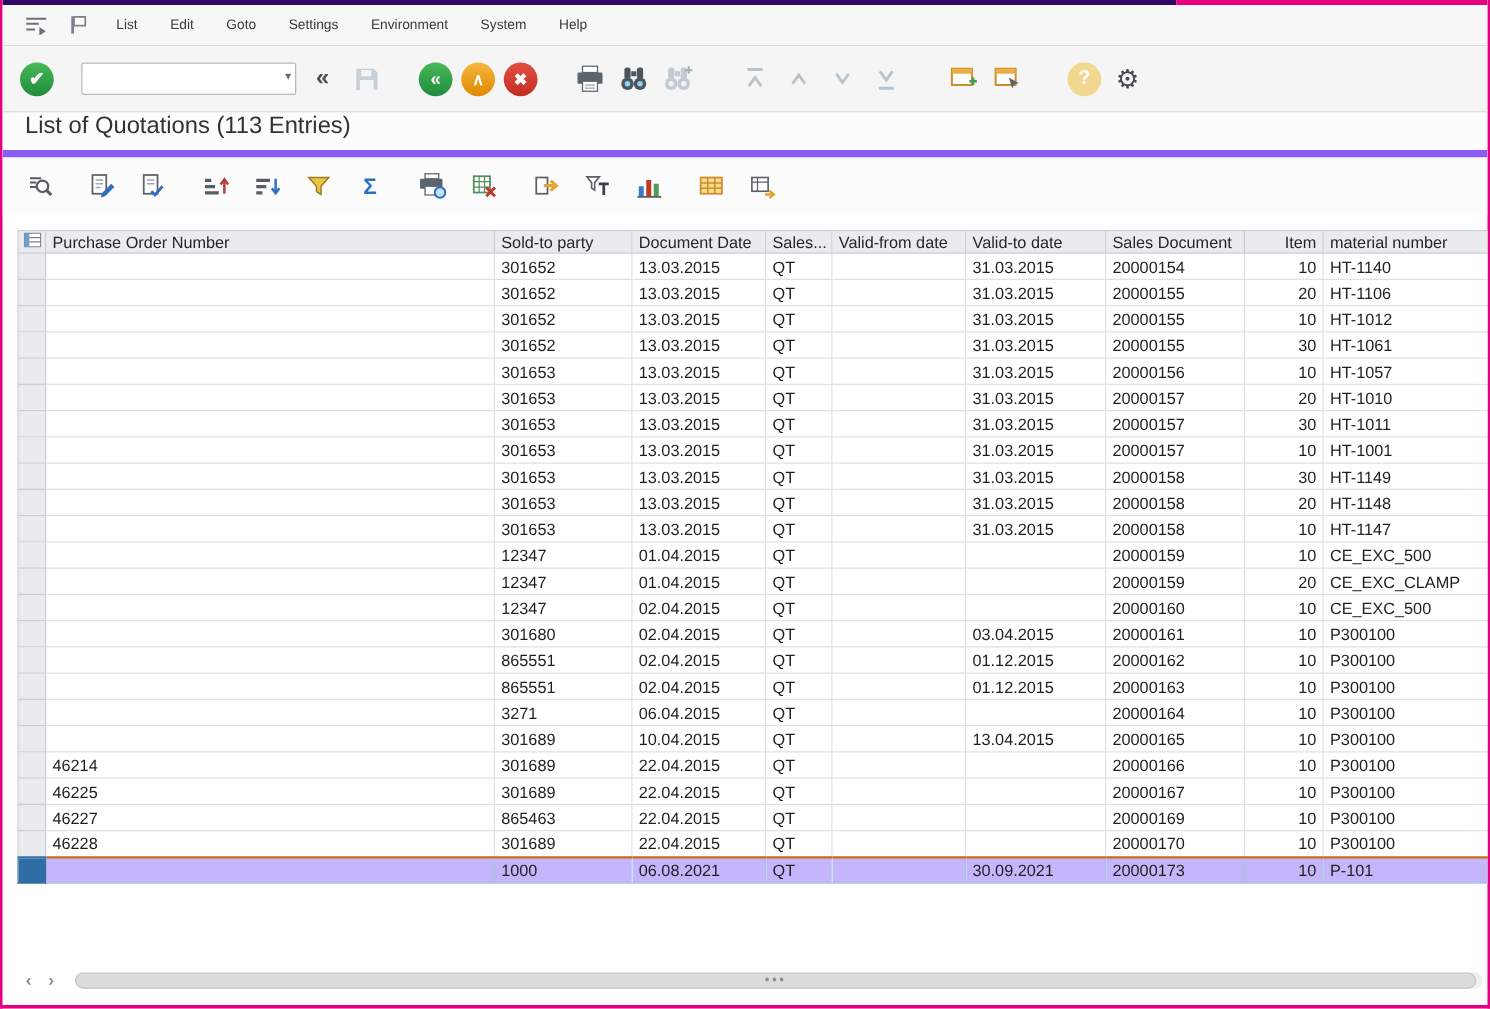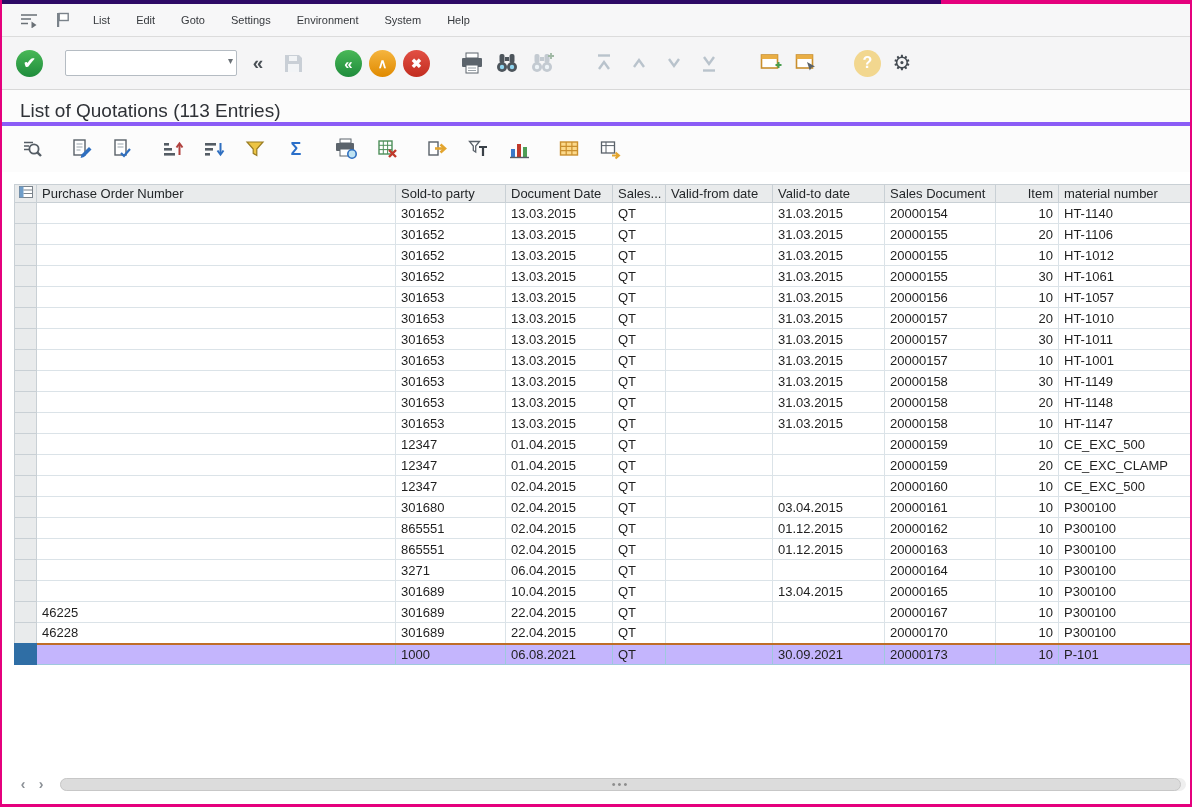--- a/index.html
+++ b/index.html
@@ -27,22 +27,22 @@
   .c-help  { background:#f2d78f; font-size:16px; }
   .cmd-wrap { position:relative; width:172px; height:26px; }
   .cmd-wrap input { width:100%; height:100%; border:1px solid #b5bcc3; border-radius:2px;
                     background:#fff; padding:0 18px 0 6px; font-size:13px; font-family:inherit; }
   .cmd-dd { position:absolute; right:4px; top:5px; font-size:10px; color:#6a7076; }
   .ticon { width:28px; height:28px; display:flex; align-items:center; justify-content:center; flex:0 0 auto; }
   .glyph { font-size:19px; color:#4a5056; font-weight:bold; }
   .gear { font-size:21px; color:#454c53; font-weight:normal; }
   .sp8 { width:8px; } .sp14 { width:14px; } .sp20 { width:20px; }
   
-  .titlebar { height:36px; background:#fcfcfc; border-bottom:4px solid #8b5cf6;
-              display:flex; align-items:flex-end; padding-left:18px; }
+  .titlebar { height:36px; background:#fcfcfc; border-bottom:6px solid #8b5cf6;
+              display:flex; align-items:flex-start; padding-left:18px; }
   .titlebar h1 { font-size:19px; font-weight:400; color:#2f3237; }
   
   .appbar { height:46px; background:#fcfcfc; display:flex; align-items:center;
             padding-left:18px; gap:17px; }
   .aicon { width:24px; height:24px; display:flex; align-items:center; justify-content:center; }
   .sigma { font-size:18px; font-weight:bold; color:#2a6fc9; }
   .gap-lg { margin-left:9px; }
   
   .table-wrap { margin:12px 0 0 12px; }
   table { border-collapse:collapse; table-layout:fixed; width:1176px; font-size:13px; color:#1f1f1f; }
@@ -549,27 +549,51 @@
             <td class="col-doc_date">10.04.2015</td>
             <td class="col-sales_type">QT</td>
             <td class="col-valid_from"></td>
             <td class="col-valid_to">13.04.2015</td>
             <td class="col-sales_doc">20000165</td>
             <td class="col-item">10</td>
             <td class="col-material">P300100</td>
           </tr>
           <tr>
             <td class="sel-cell"></td>
+            <td class="col-po">46214</td>
+            <td class="col-sold_to">301689</td>
+            <td class="col-doc_date">22.04.2015</td>
+            <td class="col-sales_type">QT</td>
+            <td class="col-valid_from"></td>
+            <td class="col-valid_to"></td>
+            <td class="col-sales_doc">20000166</td>
+            <td class="col-item">10</td>
+            <td class="col-material">P300100</td>
+          </tr>
+          <tr>
+            <td class="sel-cell"></td>
             <td class="col-po">46225</td>
             <td class="col-sold_to">301689</td>
             <td class="col-doc_date">22.04.2015</td>
             <td class="col-sales_type">QT</td>
             <td class="col-valid_from"></td>
             <td class="col-valid_to"></td>
             <td class="col-sales_doc">20000167</td>
+            <td class="col-item">10</td>
+            <td class="col-material">P300100</td>
+          </tr>
+          <tr>
+            <td class="sel-cell"></td>
+            <td class="col-po">46227</td>
+            <td class="col-sold_to">865463</td>
+            <td class="col-doc_date">22.04.2015</td>
+            <td class="col-sales_type">QT</td>
+            <td class="col-valid_from"></td>
+            <td class="col-valid_to"></td>
+            <td class="col-sales_doc">20000169</td>
             <td class="col-item">10</td>
             <td class="col-material">P300100</td>
           </tr>
           <tr>
             <td class="sel-cell"></td>
             <td class="col-po">46228</td>
             <td class="col-sold_to">301689</td>
             <td class="col-doc_date">22.04.2015</td>
             <td class="col-sales_type">QT</td>
             <td class="col-valid_from"></td>

